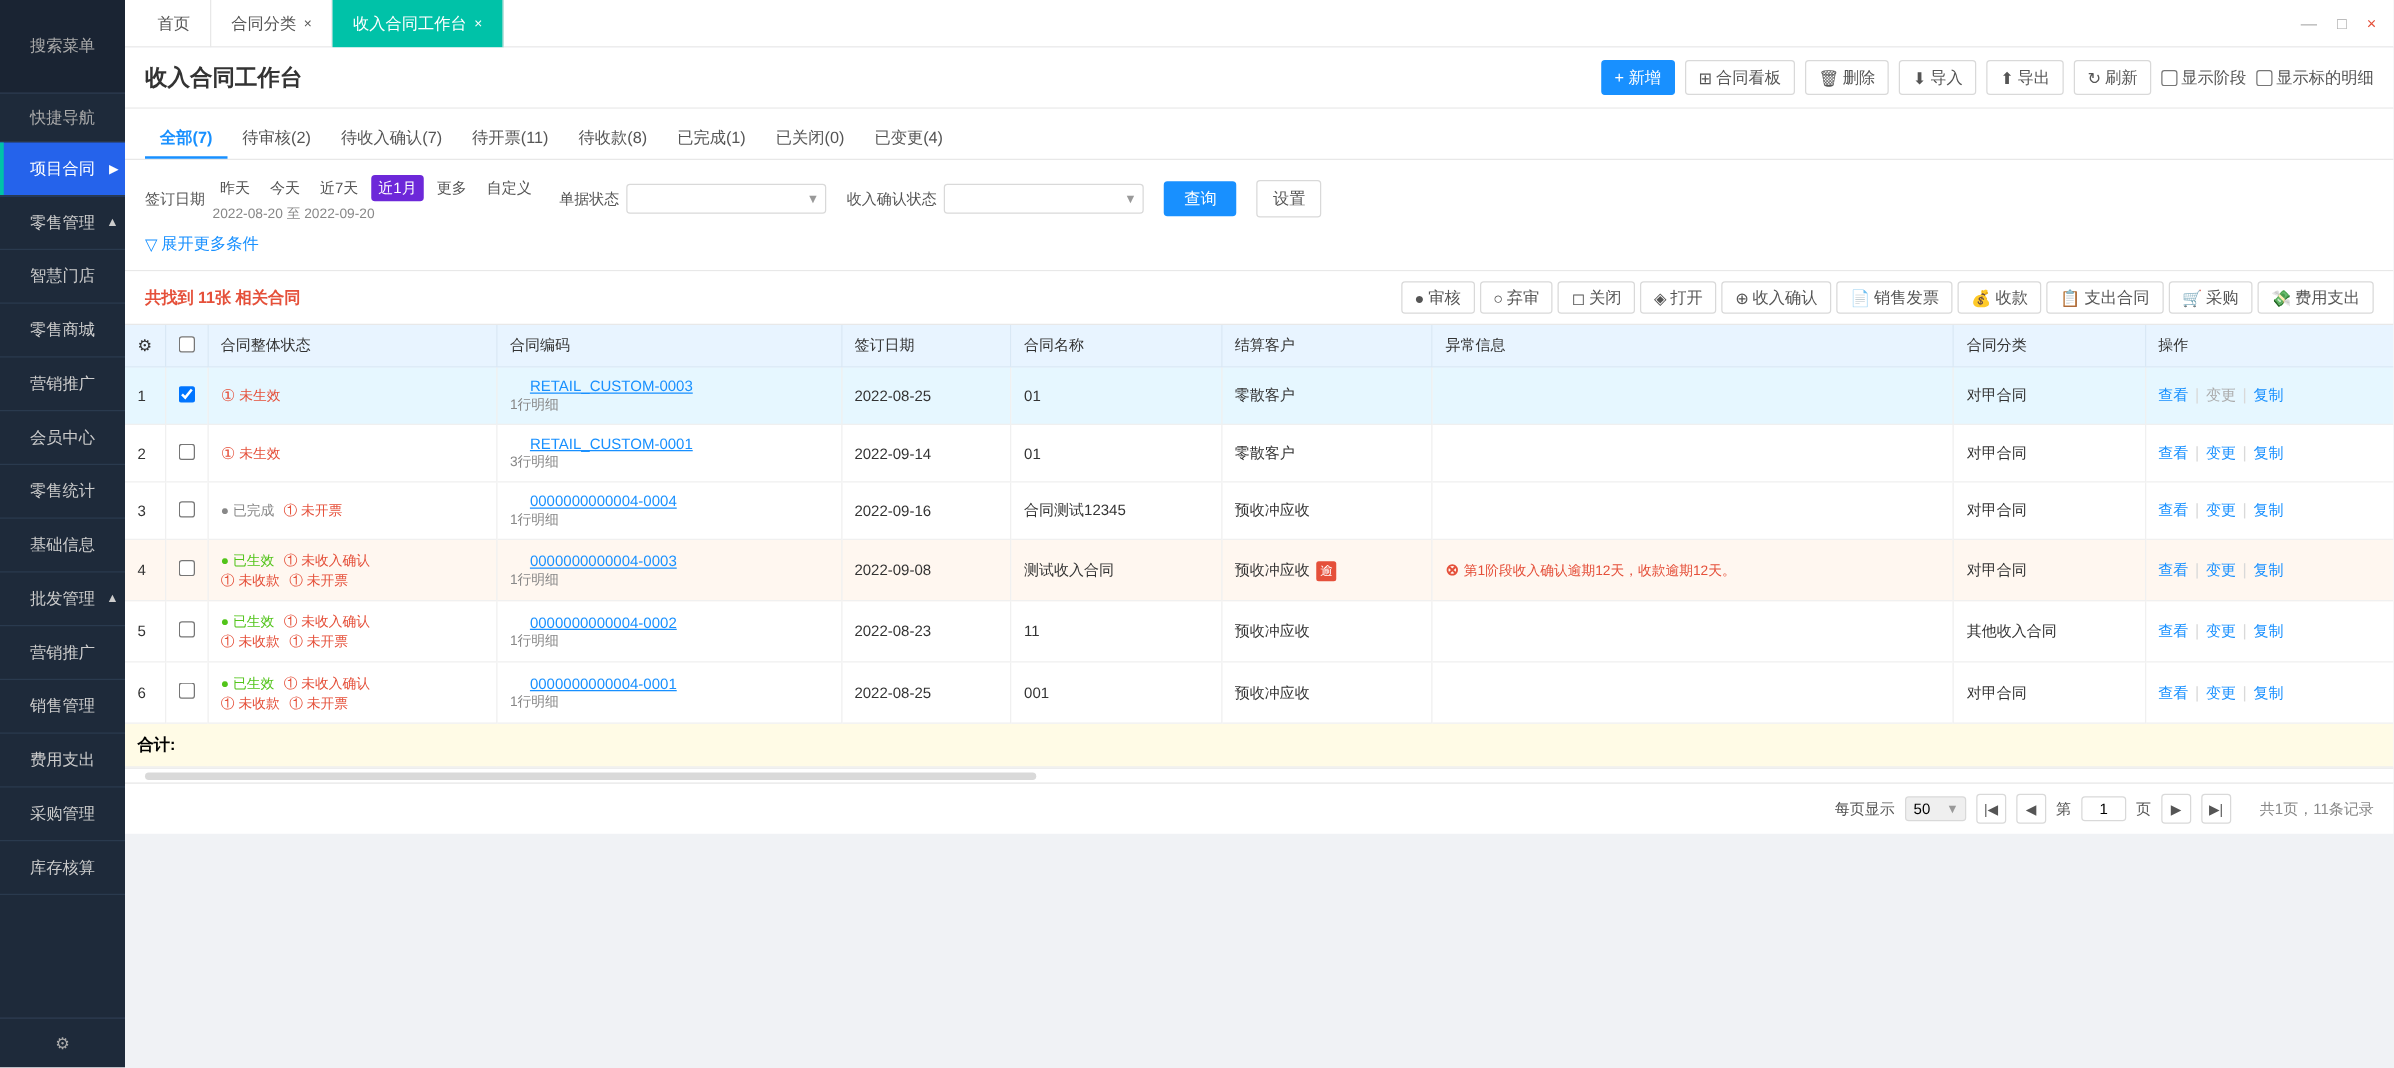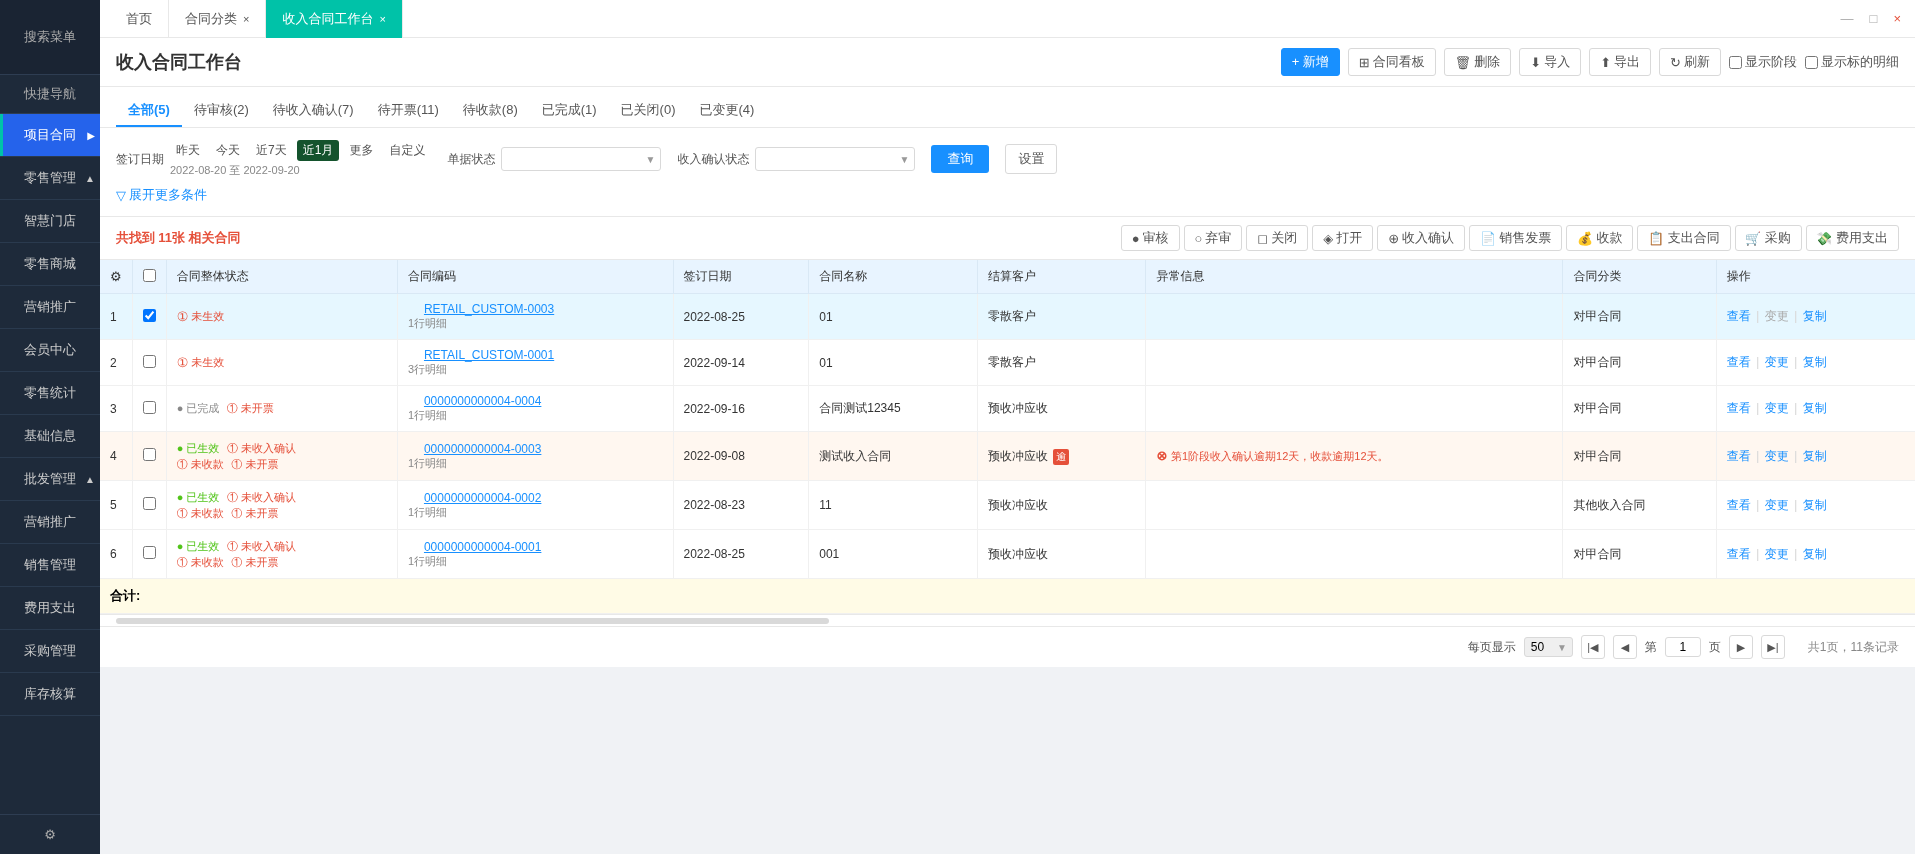--- a/index.html
+++ b/index.html
@@ -42,21 +42,21 @@
     .filter-tab { padding: 6px 12px; cursor: pointer; color: #555; border-bottom: 2px solid transparent; white-space: nowrap; }
     .filter-tab.active { color: #1890ff; border-bottom: 2px solid #1890ff; font-weight: bold; }
 
     
     .search-area { background: #fff; padding: 12px 16px; border-bottom: 1px solid #e8e8e8; }
     .search-row { display: flex; align-items: center; gap: 16px; flex-wrap: wrap; }
     .search-field { display: flex; align-items: center; gap: 6px; }
     .search-label { color: #555; white-space: nowrap; font-size: 12px; }
     .date-shortcuts { display: flex; gap: 4px; align-items: center; }
     .date-shortcut { padding: 2px 6px; cursor: pointer; color: #555; font-size: 12px; border-radius: 2px; }
-    .date-shortcut.active { background: #14532d; color: #fff; border-radius: 3px; }
+    .date-shortcut.active { background: #6d28d9; color: #fff; border-radius: 3px; }
     .date-range-text { font-size: 11px; color: #888; margin-top: 2px; }
     .search-select { border: 1px solid #d9d9d9; border-radius: 3px; padding: 4px 24px 4px 8px; background: #fff; color: #555; font-size: 12px; min-width: 160px; cursor: pointer; appearance: none; position: relative; }
     .select-wrapper { position: relative; display: inline-flex; align-items: center; }
     .select-arrow { position: absolute; right: 6px; color: #999; font-size: 10px; pointer-events: none; }
     .search-btn { background: #1890ff; color: #fff; border: none; padding: 5px 16px; border-radius: 3px; cursor: pointer; font-size: 13px; }
     .settings-btn { background: #fff; color: #555; border: 1px solid #d9d9d9; padding: 5px 12px; border-radius: 3px; cursor: pointer; font-size: 13px; }
     .expand-conditions { color: #1890ff; font-size: 12px; cursor: pointer; display: flex; align-items: center; gap: 3px; }
 
     
     .toolbar { background: #fff; padding: 8px 16px; border-bottom: 1px solid #e8e8e8; display: flex; align-items: center; justify-content: space-between; }
@@ -217,21 +217,21 @@
         <label class="checkbox-label">
           <input type="checkbox" style="">
           <span>显示标的明细</span>
         </label>
       </div>
     </div>
 
     <div class="filter-tabs-bar">
       <div class="filter-tabs">
         <div class="filter-tab active">
-          <span>全部(5)</span>
+          <span>全部(7)</span>
         </div>
         <div class="filter-tab">
           <span>待审核(2)</span>
         </div>
         <div class="filter-tab">
           <span>待收入确认(7)</span>
         </div>
         <div class="filter-tab">
           <span>待开票(11)</span>
         </div>

